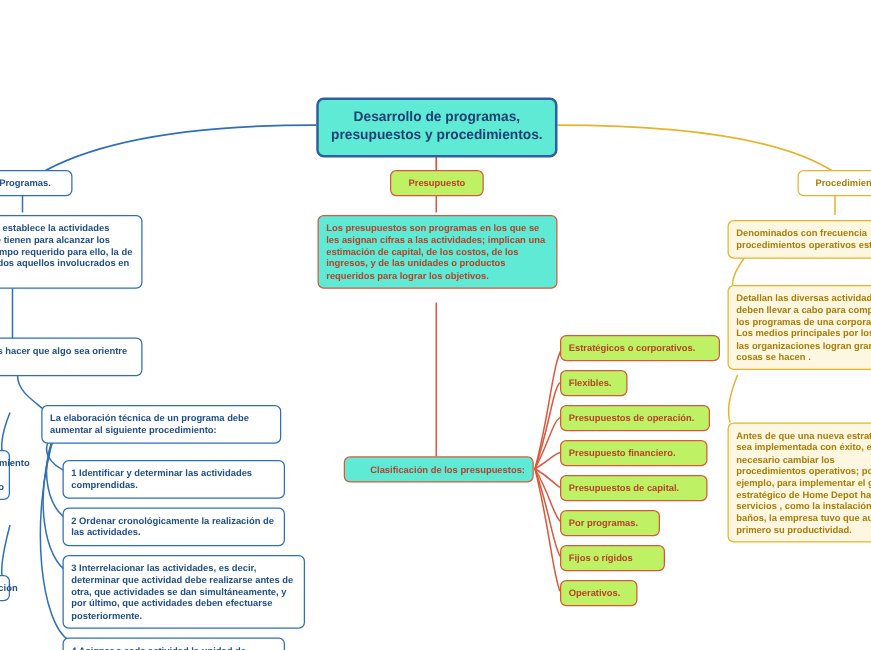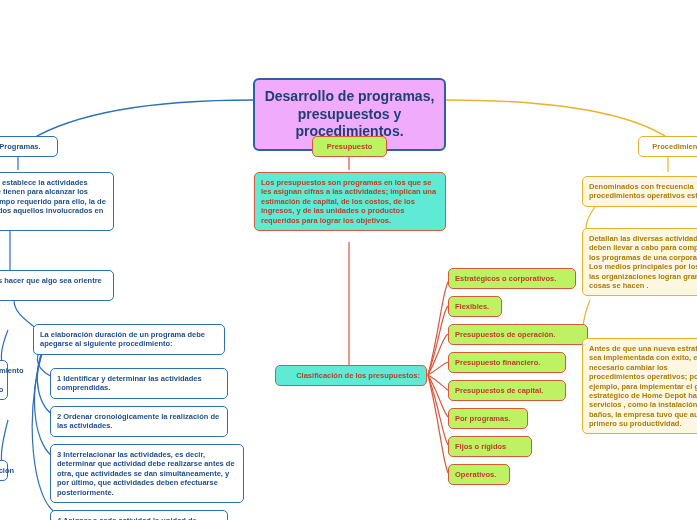--- a/index.html
+++ b/index.html
@@ -33,24 +33,24 @@
     border-radius: 5px;
     border: 1px solid #888;
     background: #fff;
     font-size: 7.5px;
     line-height: 1.25;
     font-weight: bold;
     padding: 5px 6px;
   }
   .node.center {
     border: 2px solid #2e5fa3;
-    background: #f0abfc;
+    background: #5eead4;
     color: #1f3f75;
     text-align: center;
-    font-size: 14px;
+    font-size: 11px;
     padding: 8px 6px;
     border-radius: 6px;
   }
   
   .n-blue {
     border-color: #2e6fb7;
     color: #1f4e8c;
     background: #ffffff;
   }
   
@@ -137,21 +137,21 @@
 
   <div class="node n-blue" style="left:-62px; top:172px; width:176px;">
     <span>Es en donde se establece la actividades específicas que tienen para alcanzar los objetivos, el tiempo requerido para ello, la de sus partes y todos aquellos involucrados en su elaboración.</span>
   </div>
 
   <div class="node n-blue" style="left:-62px; top:270px; width:176px;">
     <span>Un programa es hacer que algo sea orientre hacia la acción.</span>
   </div>
 
   <div class="node n-blue" style="left:33px; top:324px; width:192px;">
-    <span>La elaboración duración de un programa debe apegarse al siguiente procedimiento:</span>
+    <span>La elaboración técnica de un programa debe aumentar al siguiente procedimiento:</span>
   </div>
 
   <div class="node n-blue" style="left:50px; top:368px; width:178px;">
     <span>1 Identificar y determinar las actividades comprendidas.</span>
   </div>
 
   <div class="node n-blue" style="left:50px; top:406px; width:178px;">
     <span>2 Ordenar cronológicamente la realización de las actividades.</span>
   </div>
 
@@ -180,21 +180,21 @@
   </div>
 
   <div class="node n-red" style="left:448px; top:268px; width:128px;">
     <span>Estratégicos o corporativos.</span>
   </div>
 
   <div class="node n-red" style="left:448px; top:296px; width:54px;">
     <span>Flexibles.</span>
   </div>
 
-  <div class="node n-red" style="left:448px; top:324px; width:140px;">
+  <div class="node n-red" style="left:448px; top:324px; width:120px;">
     <span>Presupuestos de operación.</span>
   </div>
 
   <div class="node n-red" style="left:448px; top:352px; width:118px;">
     <span>Presupuesto financiero.</span>
   </div>
 
   <div class="node n-red" style="left:448px; top:380px; width:118px;">
     <span>Presupuestos de capital.</span>
   </div>

